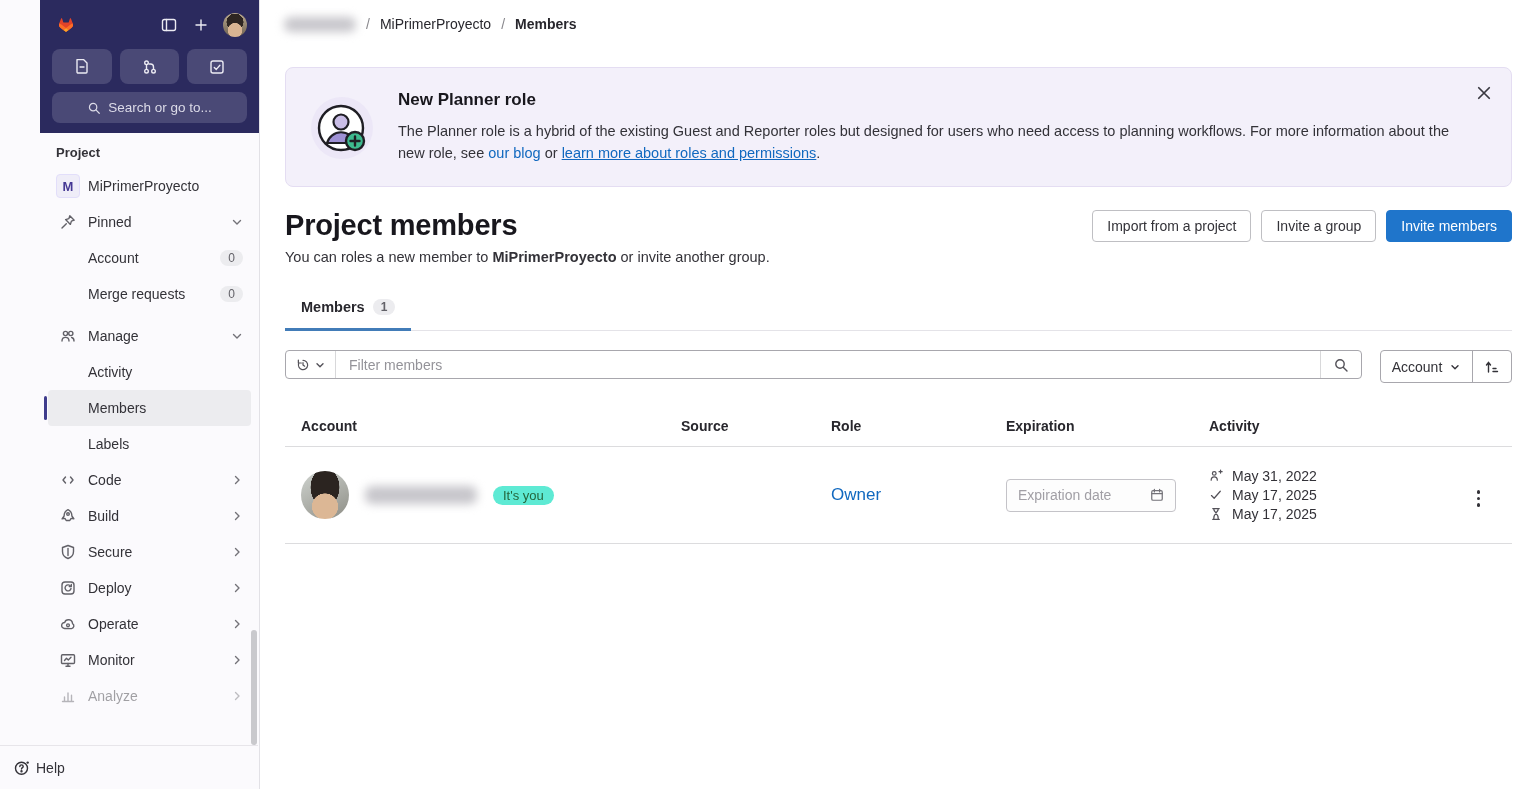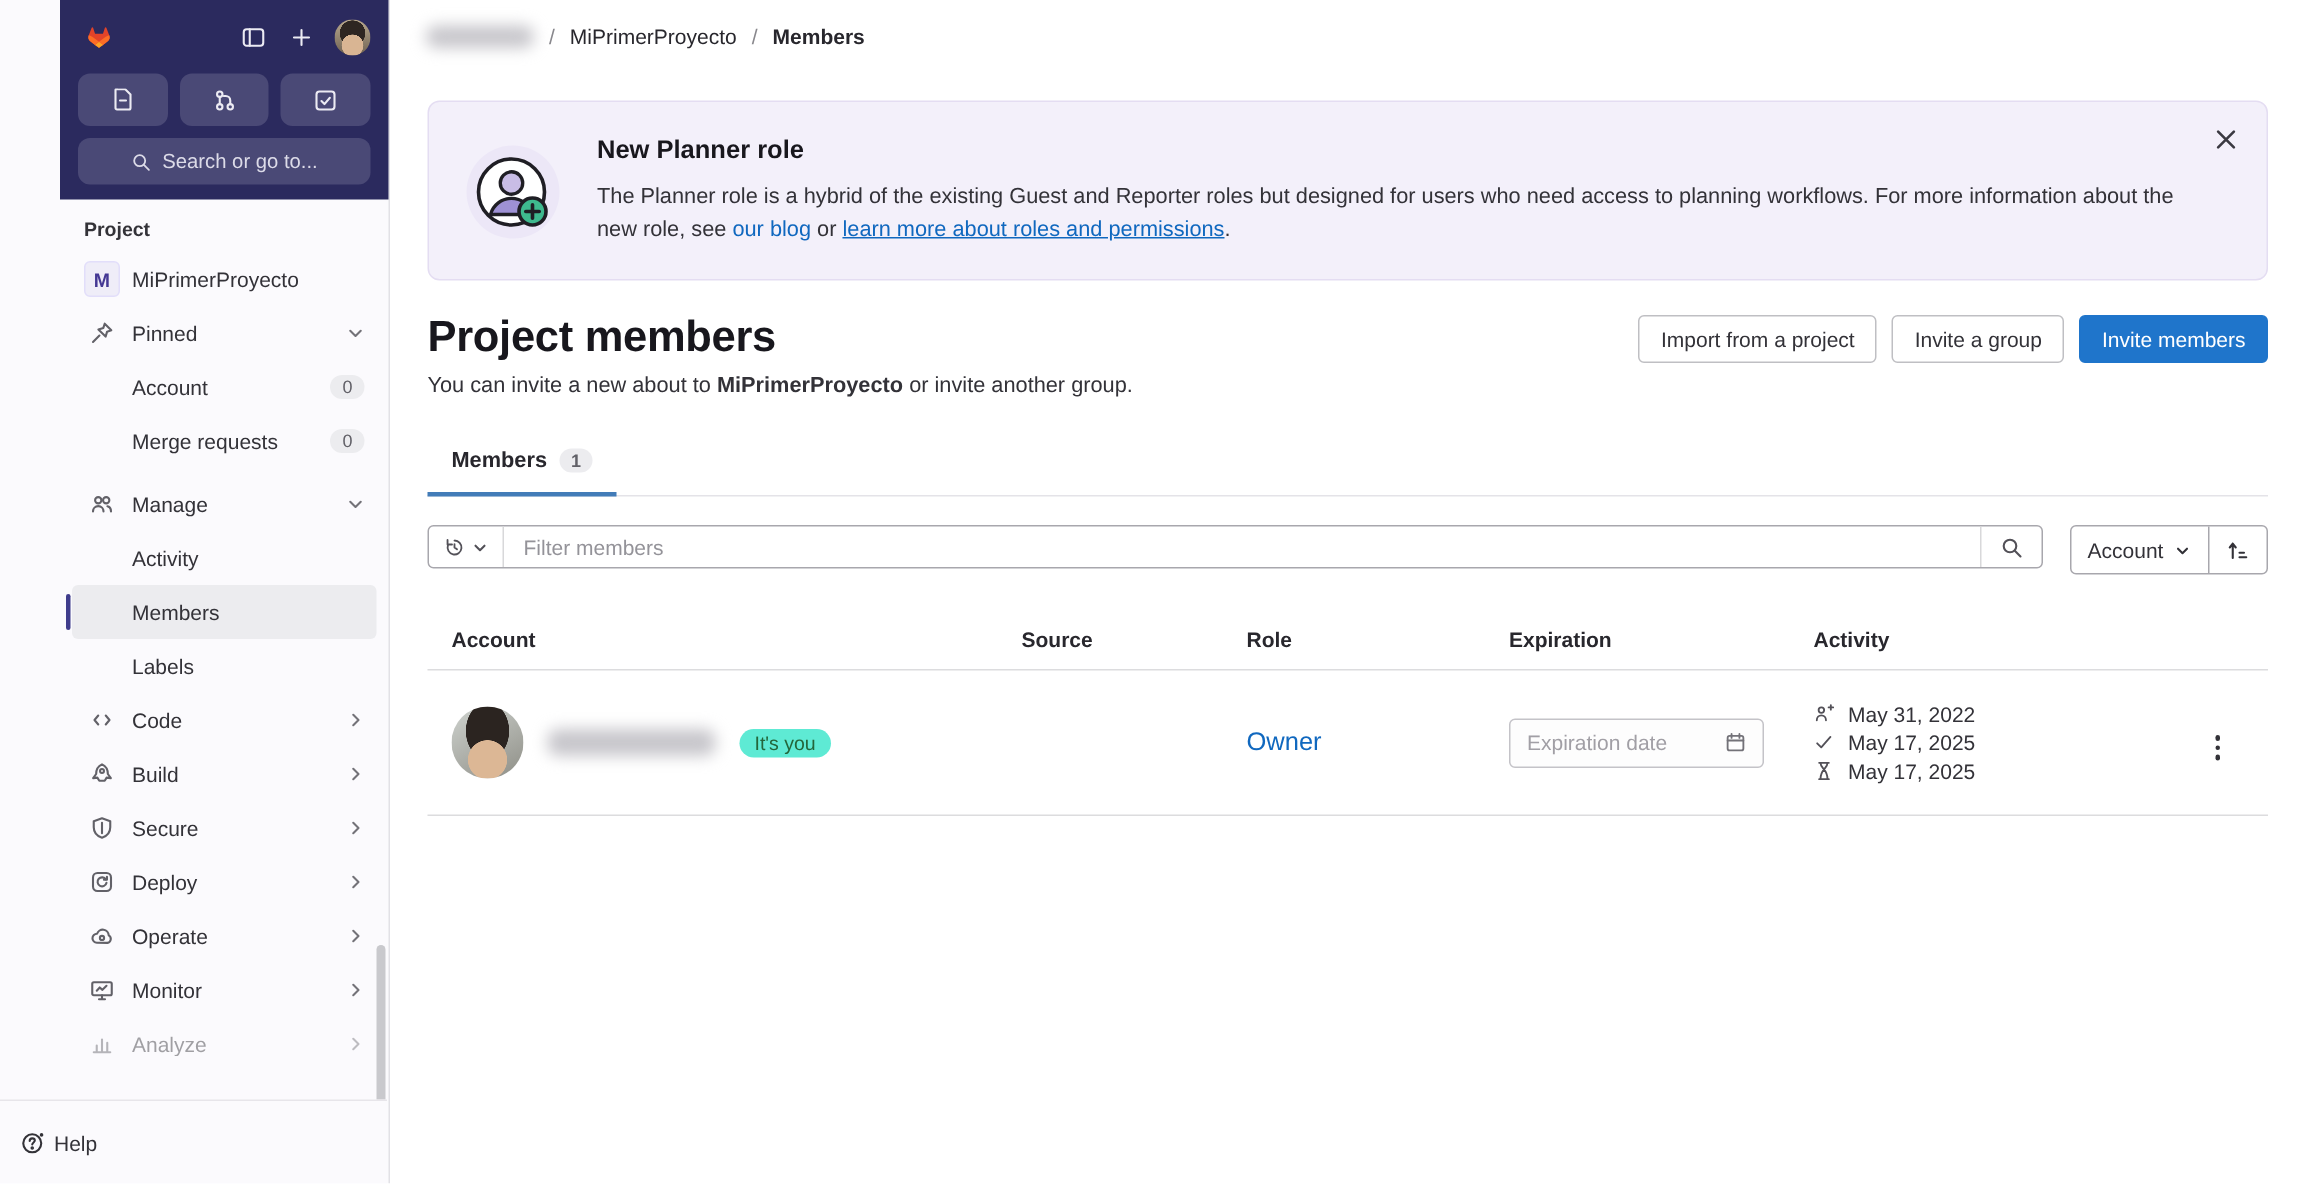--- a/index.html
+++ b/index.html
@@ -29,21 +29,21 @@
   .sb-item.indent { padding-left:40px; }
   .sb-item.active { background:#ececef; font-weight:400; }
   .sb-item.active::before { content:""; position:absolute; left:-4px; top:6px; width:3px; height:24px; border-radius:2px; background:#3f3c8c; }
   .sb-item.faded { opacity:.45; }
   .sb-item.mt { margin-top:6px; }
   .proj-avatar { width:24px; height:24px; border-radius:4px; background:#efedf8; border:1px solid #e2defa; color:#453894; font-weight:700; font-size:13px; display:flex; align-items:center; justify-content:center; }
   .count-badge { background:#ececef; color:#626168; font-size:12px; border-radius:10px; padding:1px 8px; }
   .chev { color:#737278; display:flex; }
   .chev.right svg { transform:rotate(-90deg); }
   .sb-scrollbar { position:absolute; right:2px; top:630px; width:6px; height:115px; border-radius:3px; background:#c9c9cd; }
-  .sb-footer { position:absolute; left:0; right:1px; bottom:0; height:56px; background:#fbfafd; border-top:1px solid #e7e5ea; display:flex; align-items:center; gap:6px; padding:0 14px; font-size:14px; color:#333238; cursor:pointer; }
+  .sb-footer { position:absolute; left:0; right:1px; bottom:0; height:44px; background:#fbfafd; border-top:1px solid #e7e5ea; display:flex; align-items:center; gap:6px; padding:0 14px; font-size:14px; color:#333238; cursor:pointer; }
 
   svg.ic { width:16px; height:16px; stroke:currentColor; fill:none; stroke-width:1.4; stroke-linecap:round; stroke-linejoin:round; }
   svg.ic.sm { width:14px; height:14px; }
   svg.ic.xs { width:12px; height:12px; }
 
   
   .main { position:absolute; left:260px; top:0; right:0; bottom:0; background:#fff; }
   .breadcrumbs { height:48px; display:flex; align-items:center; gap:10px; padding:0 24px; font-size:14px; color:#28272d; }
   .crumb-sep { color:#89888d; }
   .blur-blob { background:#c7c6cb; filter:blur(5px); border-radius:7px; display:inline-block; }
@@ -365,21 +365,21 @@
     </section>
 
     <div class="page-head">
       <h1 class="page-title">Project members</h1>
       <div class="head-actions">
         <button class="btn">Import from a project</button>
         <button class="btn">Invite a group</button>
         <button class="btn primary">Invite members</button>
       </div>
     </div>
-    <p class="subtitle"><span>You can invite a new about to </span><b>MiPrimerProyecto</b><span> or invite another group.</span></p>
+    <p class="subtitle"><span>You can roles a new member to </span><b>MiPrimerProyecto</b><span> or invite another group.</span></p>
 
     <div class="tabs">
       <div class="tab active">
         <span>Members</span>
         <span class="count-badge">1</span>
       </div>
     </div>
 
     <div class="filter-row">
       <div class="filter-group">

